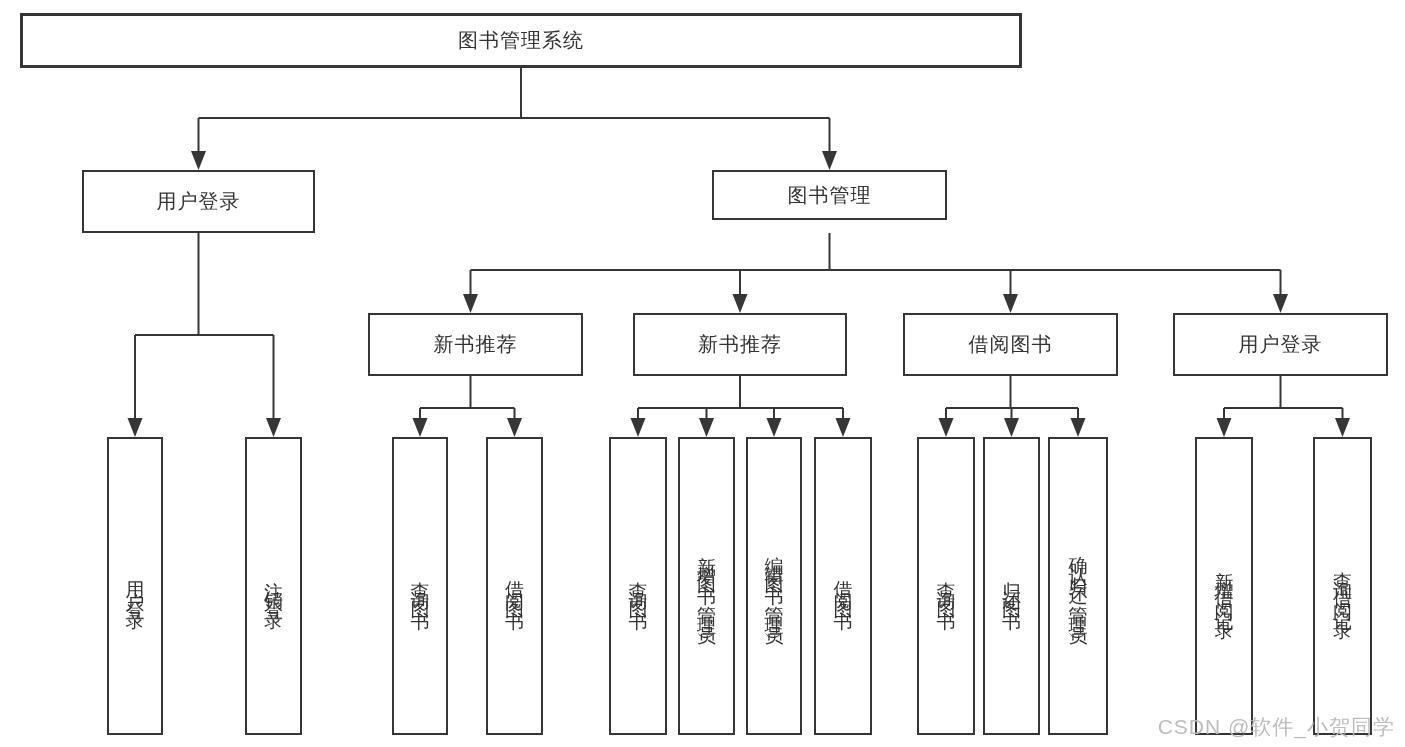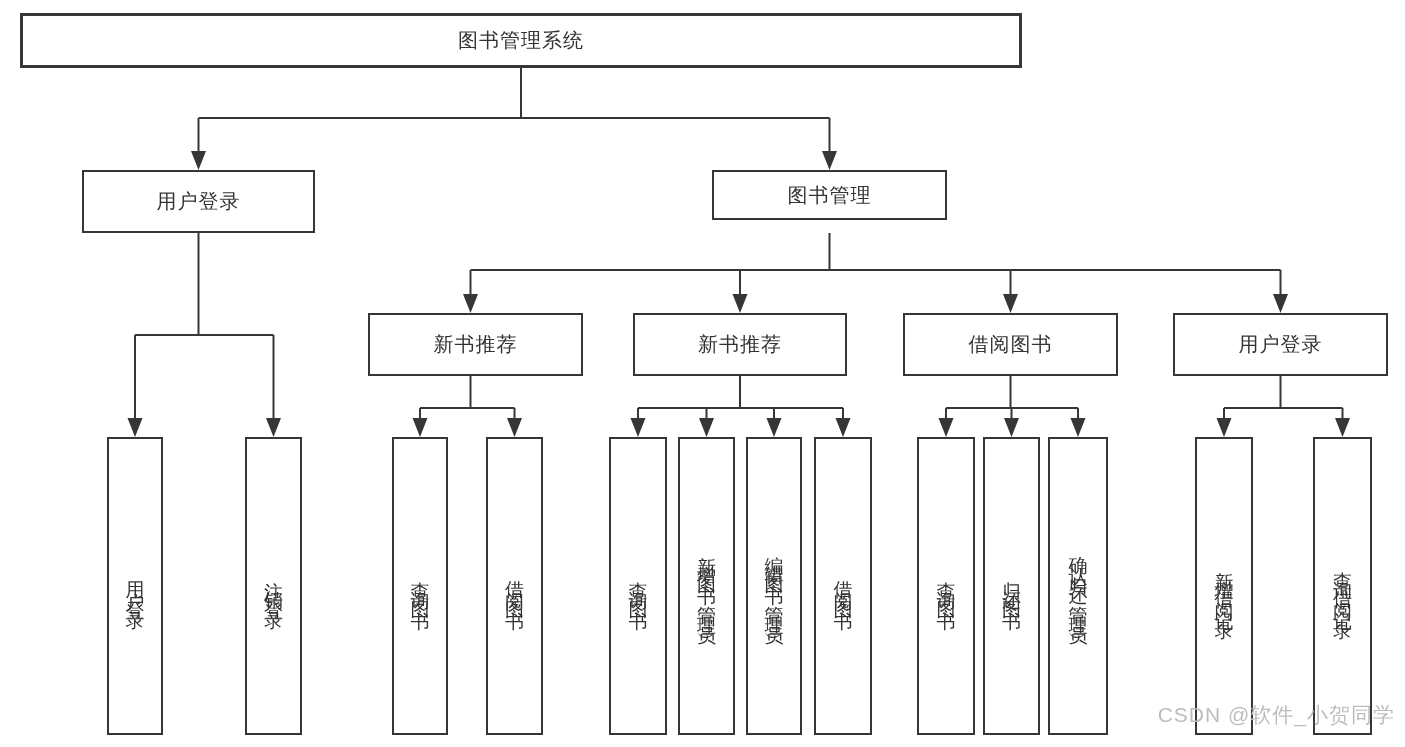--- a/index.html
+++ b/index.html
@@ -36,21 +36,21 @@
     transform:translate(-50%,-50%);
     writing-mode:vertical-rl;
     text-orientation:mixed;
     white-space:nowrap;
     font-size:19px;
     letter-spacing:10px;
     color:#333333;
   }
   .watermark{
     position:absolute;
-    right:10px;bottom:18px;
+    right:10px;bottom:6px;
     font-size:21px;
     color:#bdbdbd;
     letter-spacing:1px;
     z-index:5;
     margin-left:33px;
   }
 </style>
 </head>
 <body>
 

